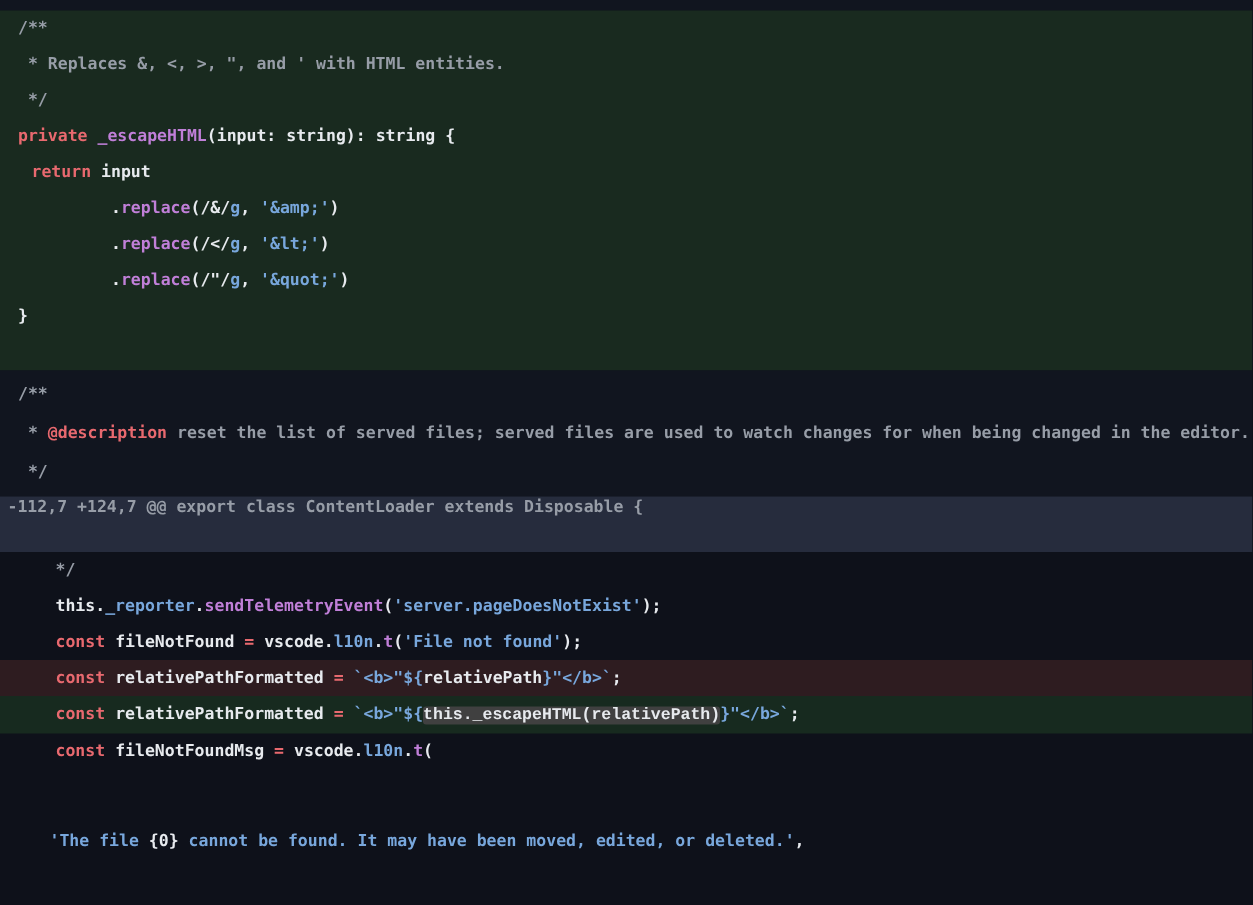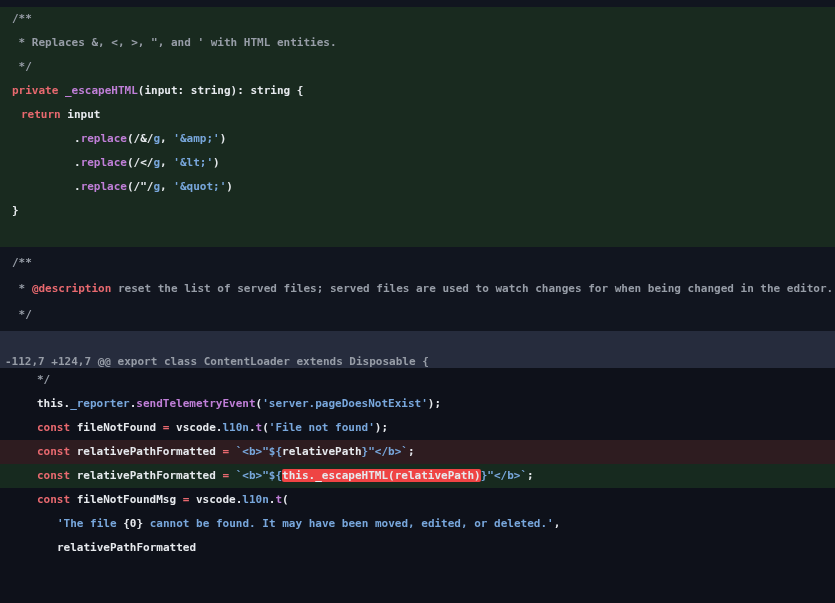--- a/index.html
+++ b/index.html
@@ -7,38 +7,38 @@
     width:835px;height:603px;overflow:hidden;
     background:#0e111a;
     font-family:"DejaVu Sans Mono","Liberation Mono",monospace;
     font-size:11px;
   }
   .sec{width:835px;}
   .topbar{height:7px;background:#11151f;}
   .sec-added{background:#192a1f;}
   .sec-ctx{background:#11151f;padding-top:3px;padding-bottom:3px;}
   .sec-ctx .line{line-height:26px;}
-  .sec-hunk{background:#262c3d;height:37px;display:flex;align-items:flex-end;}
+  .sec-hunk{background:#262c3d;height:37px;display:flex;align-items:flex-start;}
   .sec-hunk .line{padding-left:5px;line-height:normal;}
   .sec-main{background:#0e111a;}
   .line{line-height:24px;white-space:pre;}
   .ind0{padding-left:12px;}
   .ind1{padding-left:21px;}
   .ind2{padding-left:58px;margin-left:16px;}
   .ind3{padding-left:37px;}
-  .ind4{padding-left:57px;}
+  .ind4{padding-left:33px;margin-top:36px;}
   .removed{background:#2e1c20;}
   .added{background:#172a1f;}
   .line span{font-weight:bold;}
   .cm{color:#979da7;font-weight:normal;}
   .kw{color:#e8696f;}
   .fn{color:#c07fd8;}
   .str,.flag,.prop{color:#78a7dc;}
   .pl{color:#e7eaee;}
-  .hl{background:#ef4444;border-radius:2px;}
+  .hl{background:#404040;border-radius:2px;font-family:Liberation Mono, monospace;}
 </style>
 </head>
 <body>
 
 <div id="code-root">
     <div class="sec topbar"></div>
     <div class="sec sec-added">
       <div class="line ind0"><span class="cm">/**</span></div>
       <div class="line ind0"><span class="cm"> * Replaces &amp;, &lt;, &gt;, ", and ' with HTML entities.</span></div>
       <div class="line ind0"><span class="cm"> */</span></div>

